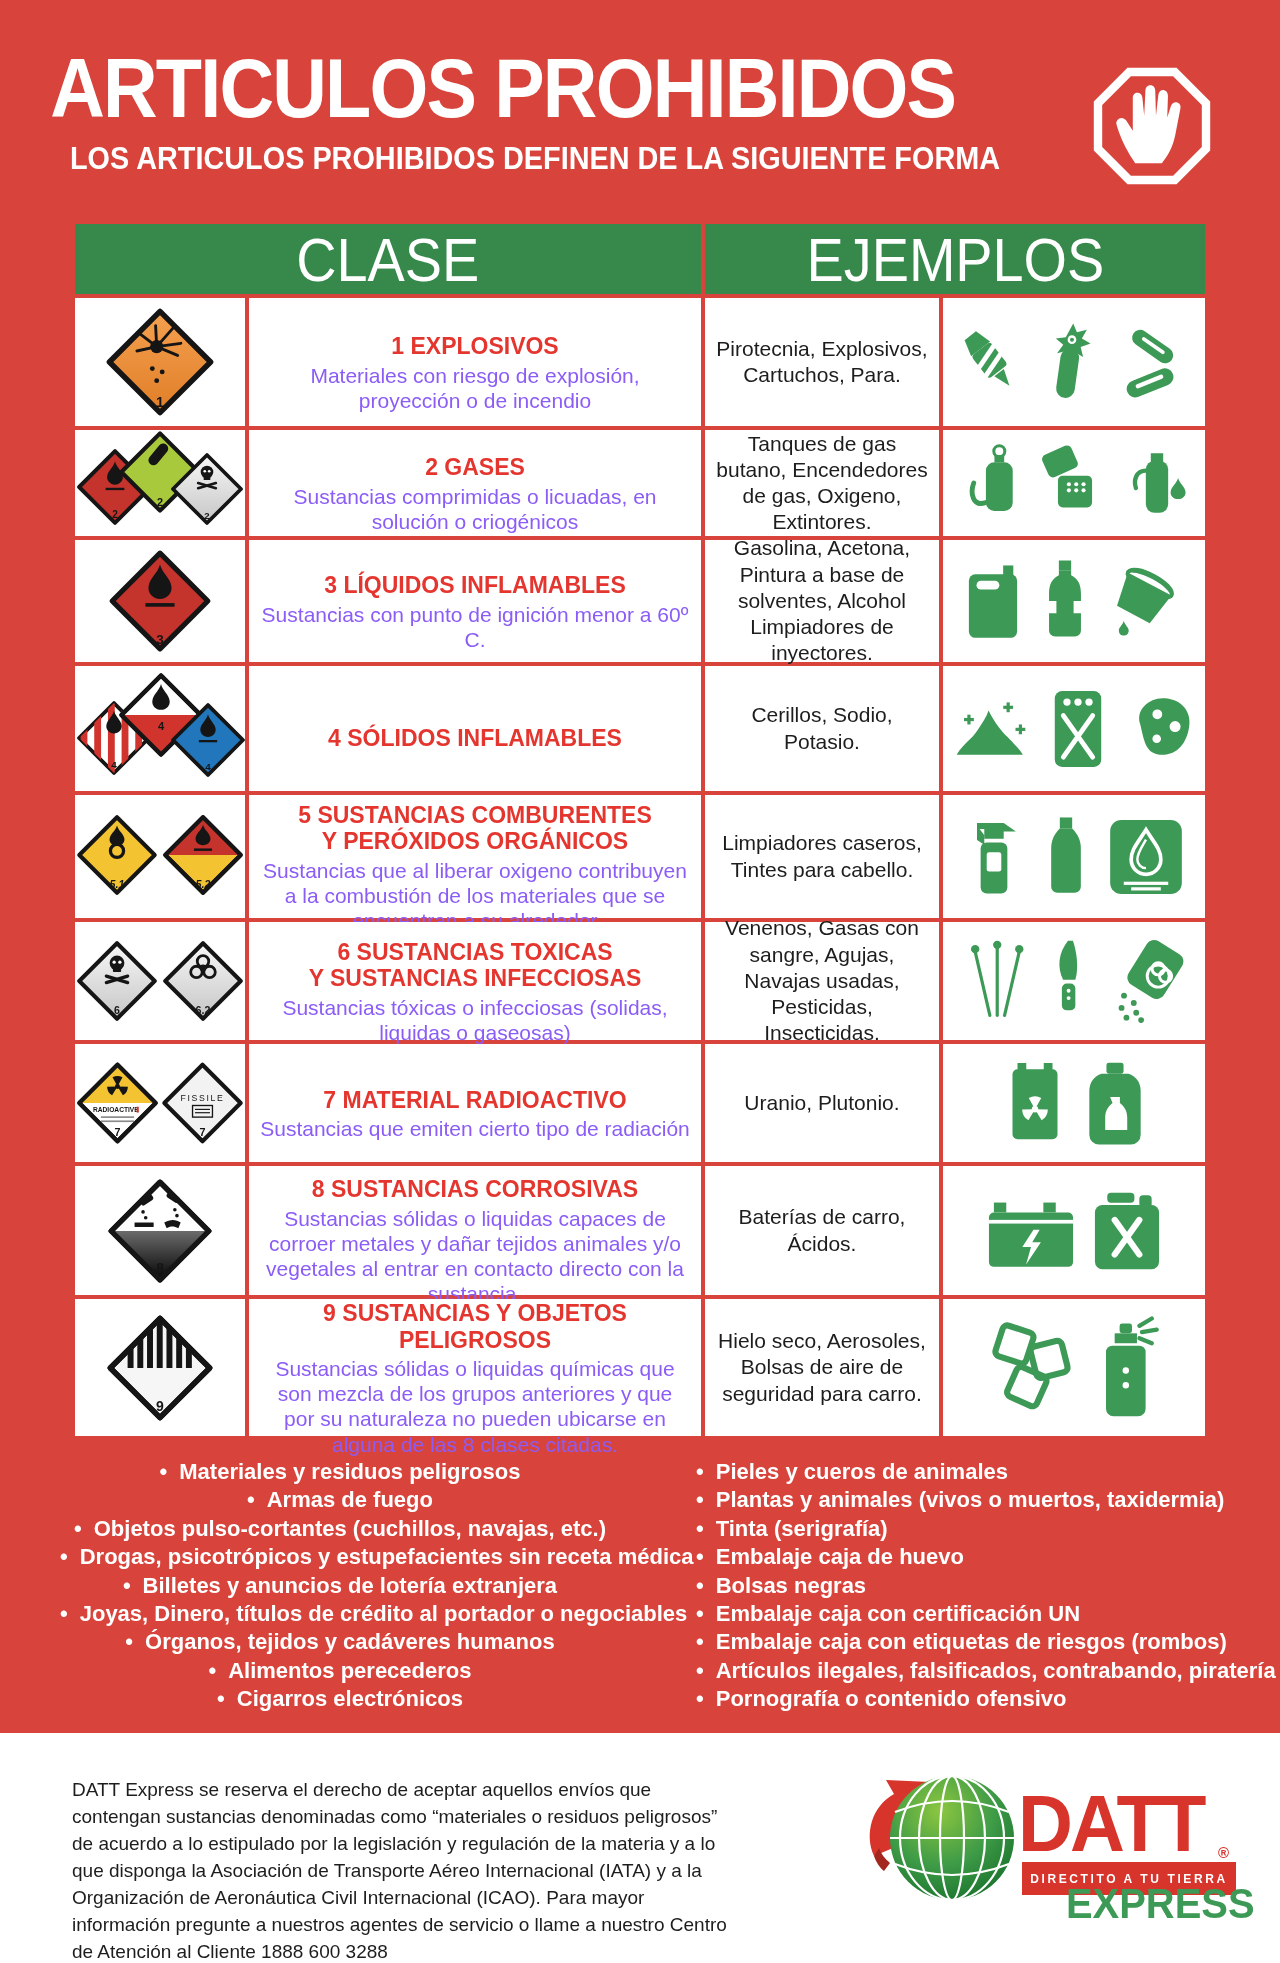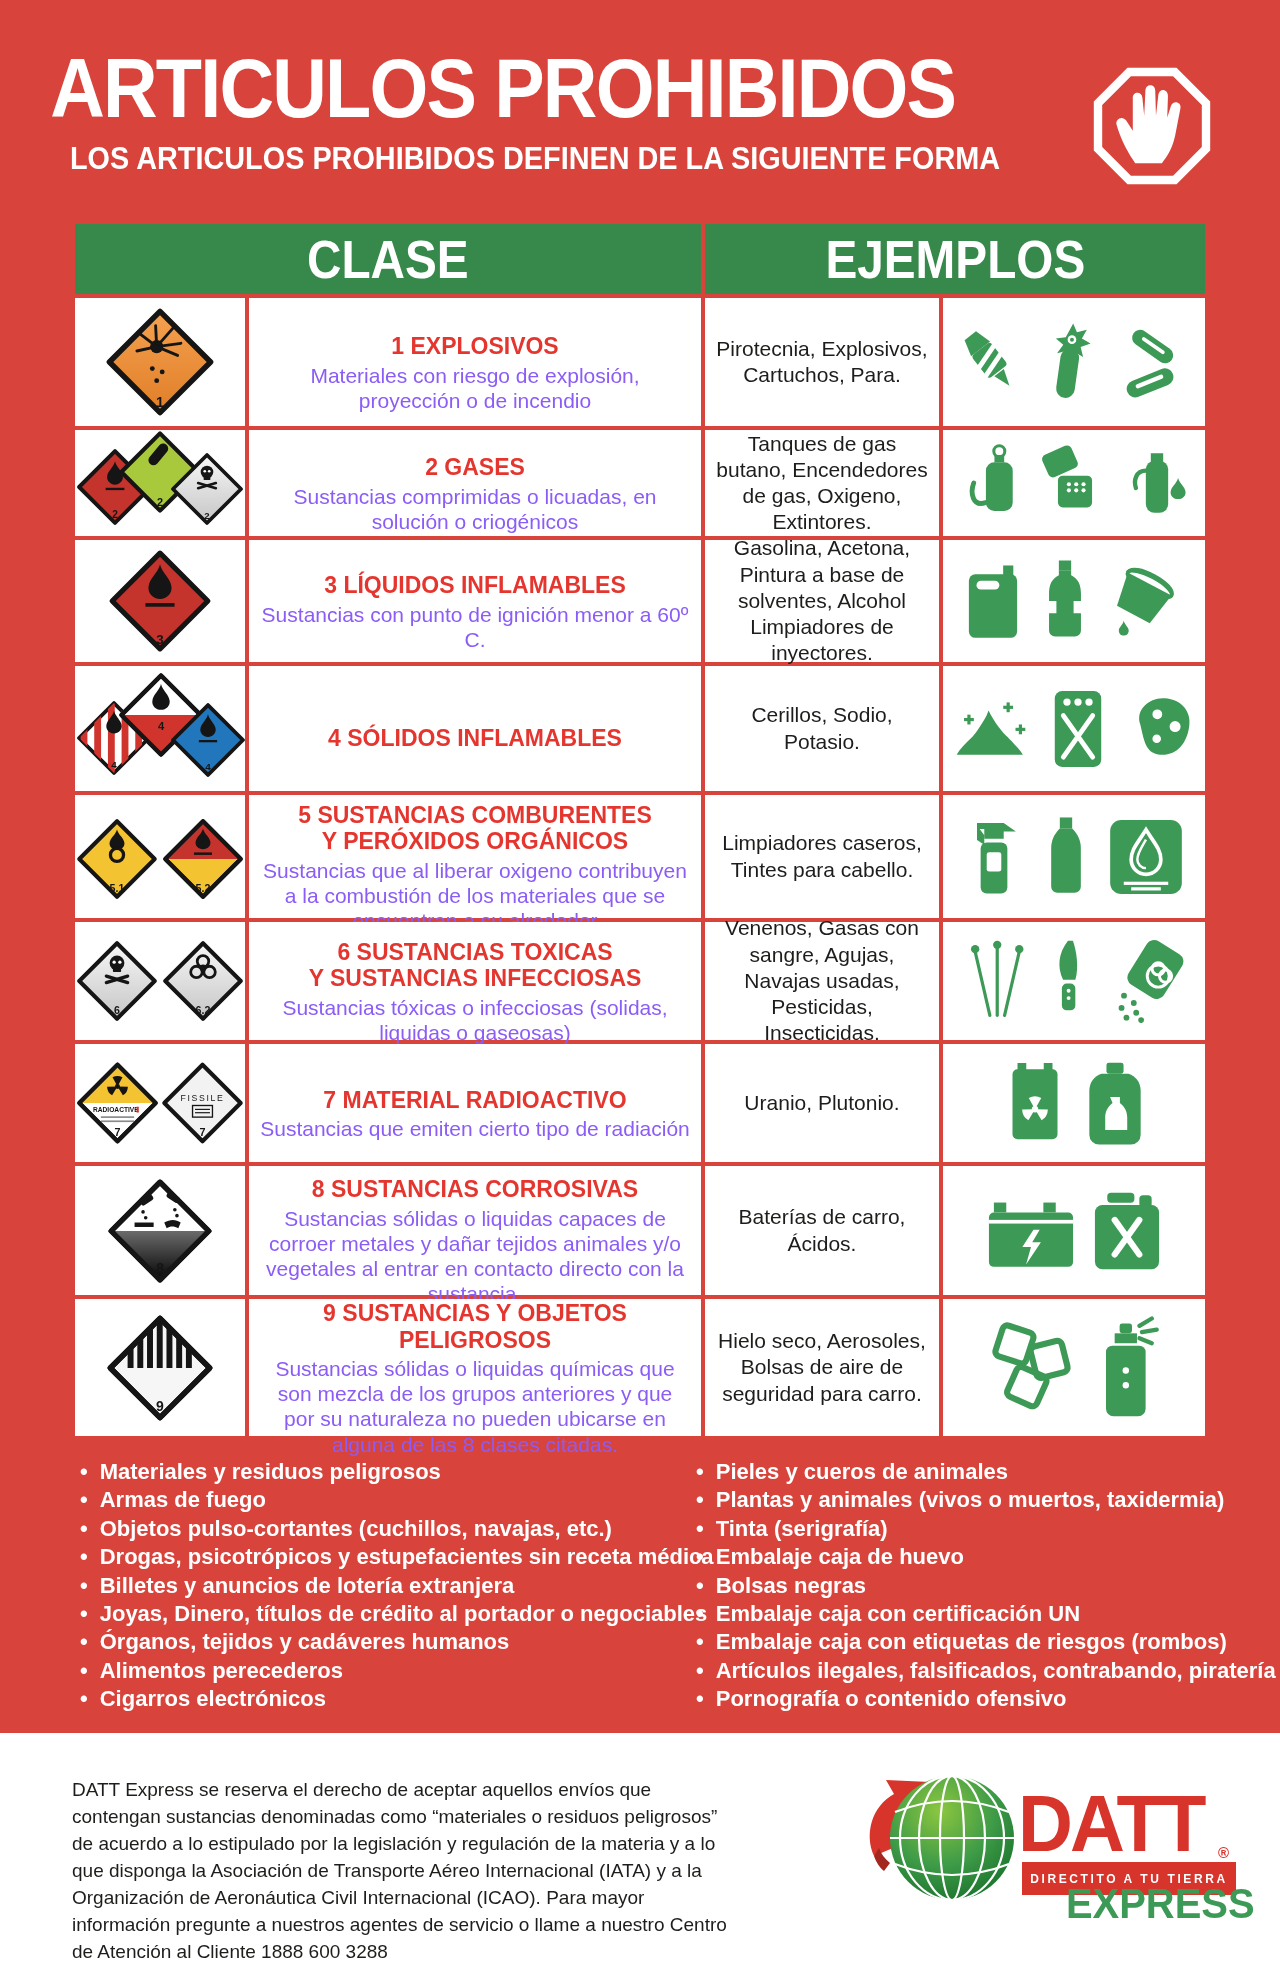--- a/index.html
+++ b/index.html
@@ -9,37 +9,37 @@
   .condl{display:inline-block;transform:scaleX(.93);transform-origin:left;}
 
   
   .main-title{position:absolute;left:0;top:46px;width:1270px;text-align:left;color:#fff;font-weight:bold;font-size:84px;letter-spacing:-2px;line-height:1;}
   .subtitle{position:absolute;left:70px;top:141px;color:#fff;font-weight:bold;font-size:31px;letter-spacing:0;}
   .stop-sign{position:absolute;left:1092px;top:66px;}
 
   
   .ptable{position:absolute;left:75px;top:224px;width:1130px;display:grid;grid-template-columns:170px 452px 234px 262px;grid-template-rows:70px 128px 106px 122px 125px 123px 118px 118px 129px 137px;gap:4px;}
   .cell{background:#fff;display:flex;align-items:center;justify-content:center;}
-  .hdr{background:#37894b;color:#fff;font-weight:bold;font-size:53px;}
+  .hdr{background:#37894b;color:#fff;font-weight:normal;font-size:62px;}
   .hdr1{grid-column:1 / span 2;}
   .hdr2{grid-column:3 / span 2;}
   .clase-cell{flex-direction:column;padding:6px 10px;}
   .row-title{color:#e4362f;font-weight:bold;font-size:23px;text-align:center;line-height:1.15;white-space:pre-line;margin-bottom:3px;margin-top:22px;}
   .row-desc{color:#8b5cf6;font-size:21px;text-align:center;line-height:1.2;max-width:430px;}
   .ex-text{color:#1d1d1b;font-size:21px;text-align:center;line-height:1.25;padding:0 8px;}
   .exicons{gap:12px;}
   .dstack{position:relative;}
   .dmd text{font-family:"Liberation Sans",sans-serif;}
   .dbase{stroke:#151515;stroke-width:5;stroke-linejoin:round;}
   .dnum{font-weight:bold;font-size:13px;text-anchor:middle;fill:#151515;}
   .dabs{position:absolute;}
 
   
   .bullets{position:absolute;color:#fff;font-weight:bold;font-size:22px;}
-  .bullets-left{left:80px;top:1458px;width:560px;}
+  .bullets-left{left:60px;top:1458px;width:560px;text-align:center;}
   .bullets-right{left:696px;top:1458px;width:560px;}
   .bullet-item{line-height:28.4px;white-space:nowrap;}
   .bullet-item::before{content:"•";margin-right:12px;}
 
   
   .disclaimer{position:absolute;left:72px;top:1776px;width:660px;color:#1d1d1b;font-size:19px;line-height:27px;}
   .logo{position:absolute;left:860px;top:1752px;width:390px;height:190px;}
   .logo-globe{position:absolute;left:0;top:8px;}
   .logo-brand{position:absolute;left:158px;top:32px;font-size:80px;font-weight:bold;color:#d7352c;letter-spacing:-3px;line-height:1;transform:scaleX(.95);transform-origin:left;}
   .logo-reg{position:absolute;left:358px;top:92px;font-size:15px;color:#d7352c;font-weight:bold;}
@@ -309,21 +309,21 @@
           <line x1="15" y1="24" x2="39" y2="58"></line>
           <line x1="39" y1="24" x2="15" y2="58"></line>
         </g>
     </svg>
     <svg class="gicon" width="76" height="80" viewBox="0 0 62 64" fill="#3d9956">
       <path fill-rule="evenodd" d="M14 28 C10 16 22 6 34 7 C48 8 56 18 54 30 C52 44 44 54 30 53 C18 52 17 40 14 28 Z M24 20 a4 4 0 1 0 8 0 a4 4 0 1 0 -8 0 Z M38 30 a4.5 4.5 0 1 0 9 0 a4.5 4.5 0 1 0 -9 0 Z M24 40 a3.5 3.5 0 1 0 7 0 a3.5 3.5 0 1 0 -7 0 Z"></path>
     </svg>
   </div>
 
   <div class="cell">
-    <div class="dstack" style="width:168px;height:96px;display:flex;gap:4px;align-items:flex-end;justify-content:center;position:static;">
+    <div class="dstack" style="width:168px;height:96px;display:flex;gap:4px;align-items:flex-start;justify-content:center;position:static;font-style:italic;">
       <svg class="dmd" width="92" height="92" viewBox="0 0 100 100">
         <path class="dbase" d="M50 4 L96 50 L50 96 L4 50 Z" fill="#f3c332"></path>
         <path fill="#151515" d="M50 14c-2 7-8 10-9 16-.8 5 3.5 9 9 9s9.8-4 9-9c-1-6-7-9-9-16z"></path>
         <circle cx="50" cy="45" r="8" fill="none" stroke="#151515" stroke-width="4"></circle>
         <text class="dnum" x="50" y="90" font-size="12">5.1</text>
       </svg>
       <svg class="dmd" width="92" height="92" viewBox="0 0 100 100">
         <path class="dbase" d="M50 4 L96 50 L50 96 L4 50 Z" fill="#f3c332"></path>
         <path d="M4 50 L50 4 L96 50 Z" fill="#c5332d"></path>
         <path class="dbase" d="M50 4 L96 50 L50 96 L4 50 Z" fill="none"></path>

